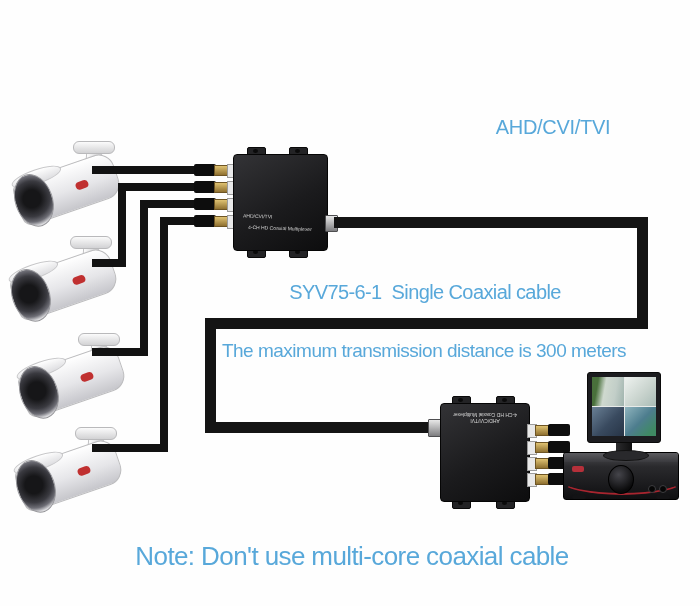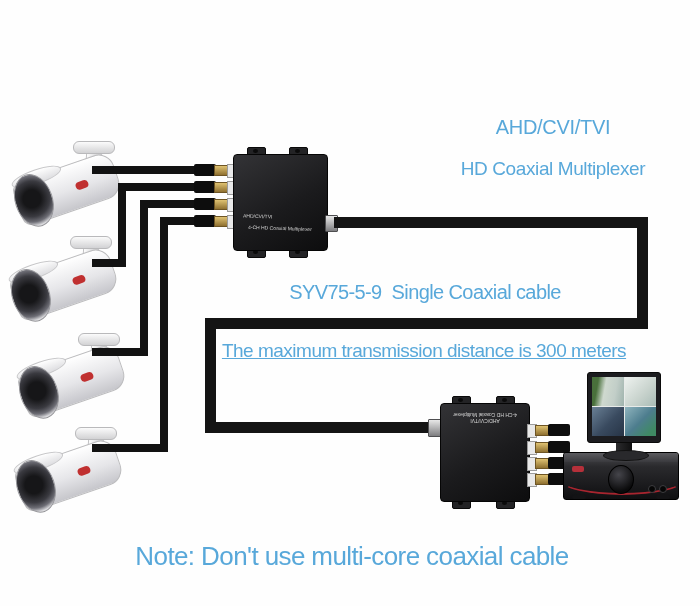--- a/index.html
+++ b/index.html
@@ -9,21 +9,21 @@
   }
   .abs{position:absolute;}
   .blue{color:#58a8da;}
   .page-title{
     top:26px;left:50%;transform:translateX(-50%);
     font-size:38px;letter-spacing:-1px;white-space:nowrap;font-weight:400;
   }
   .lbl-devtype{top:116px;left:553px;transform:translateX(-50%);font-size:20px;letter-spacing:-0.3px;white-space:nowrap;}
   .lbl-devname{top:158px;left:553px;transform:translateX(-50%);font-size:19px;letter-spacing:-0.4px;white-space:nowrap;}
   .lbl-cable{top:281px;left:425px;transform:translateX(-50%);font-size:20px;letter-spacing:-0.6px;white-space:pre;}
-  .lbl-dist1{top:340px;left:424px;transform:translateX(-50%);font-size:19px;letter-spacing:-0.5px;white-space:nowrap;text-decoration:underline;}
+  .lbl-dist1{top:340px;left:424px;transform:translateX(-50%);font-size:19px;letter-spacing:-0.5px;white-space:nowrap;}
   .lbl-dist2{top:362px;left:424px;transform:translateX(-50%);font-size:19px;letter-spacing:-0.5px;white-space:nowrap;}
   .lbl-note{top:541px;left:352px;transform:translateX(-50%);font-size:26px;letter-spacing:-0.6px;white-space:nowrap;}
 
   
   .wire{background:#121212;}
   .thick{background:#141414;}
 
   
   .camera{width:120px;height:100px;}
   .cam-plate{position:absolute;left:58px;top:3px;width:40px;height:11px;background:linear-gradient(#fbfbfb,#d2d2d4);border:1px solid #b9b9bb;border-radius:6px;}
@@ -67,21 +67,20 @@
   .dvr-logo{position:absolute;left:8px;top:13px;width:12px;height:6px;background:#b5303a;border-radius:2px;}
   .dvr-knob{position:absolute;width:6px;height:6px;border-radius:50%;background:#060606;border:1px solid #3d3d40;}
   .dvr-foot{position:absolute;bottom:0px;width:14px;height:4px;background:#131315;border-radius:2px;}
 </style>
 </head>
 <body>
 
 <div class="canvas">
 
   <div class="abs blue lbl-devtype">AHD/CVI/TVI</div>
-  <div class="abs blue lbl-devname">HD Coaxial Multiplexer</div>
 
   <div class="abs camera" style="left:15px;top:138px;">
     <div class="cam-arm"></div>
     <div class="cam-plate"></div>
     <div class="cam-body">
       <div class="cam-hood"></div>
       <div class="cam-face"></div>
       <div class="cam-logo"></div>
     </div>
   </div>
@@ -146,21 +145,21 @@
     <div class="abs mux-text" style="left:14px;top:70px;font-size:5px;transform:rotate(2deg);">4-CH HD Coaxial Multiplexer</div>
   </div>
   <div class="abs bnc-silver" style="left:325px;top:215px;width:11px;height:15px;"></div>
 
   <div class="abs thick" style="left:334px;top:217px;width:314px;height:11px;"></div>
   <div class="abs thick" style="left:637px;top:217px;width:11px;height:112px;"></div>
   <div class="abs thick" style="left:205px;top:318px;width:443px;height:11px;"></div>
   <div class="abs thick" style="left:205px;top:318px;width:11px;height:115px;"></div>
   <div class="abs thick" style="left:205px;top:422px;width:228px;height:11px;"></div>
 
-  <div class="abs blue lbl-cable">SYV75-5-9  Single Coaxial cable</div>
+  <div class="abs blue lbl-cable">SYV75-6-1  Single Coaxial cable</div>
   <div class="abs blue lbl-dist1">The maximum transmission distance is 300 meters</div>
 
   <div class="abs bnc-silver" style="left:428px;top:419px;width:12px;height:16px;"></div>
   <div class="abs tab" style="left:452px;top:396px;"></div>
   <div class="abs tab" style="left:496px;top:396px;"></div>
   <div class="abs tab" style="left:452px;top:499px;"></div>
   <div class="abs tab" style="left:496px;top:499px;"></div>
   <div class="abs mux" style="left:440px;top:403px;width:88px;height:97px;">
     <div class="abs" style="left:4px;top:8px;width:80px;transform:rotate(180deg);text-align:center;">
       <div class="mux-text" style="font-size:5px;">AHD/CVI/TVI</div>

